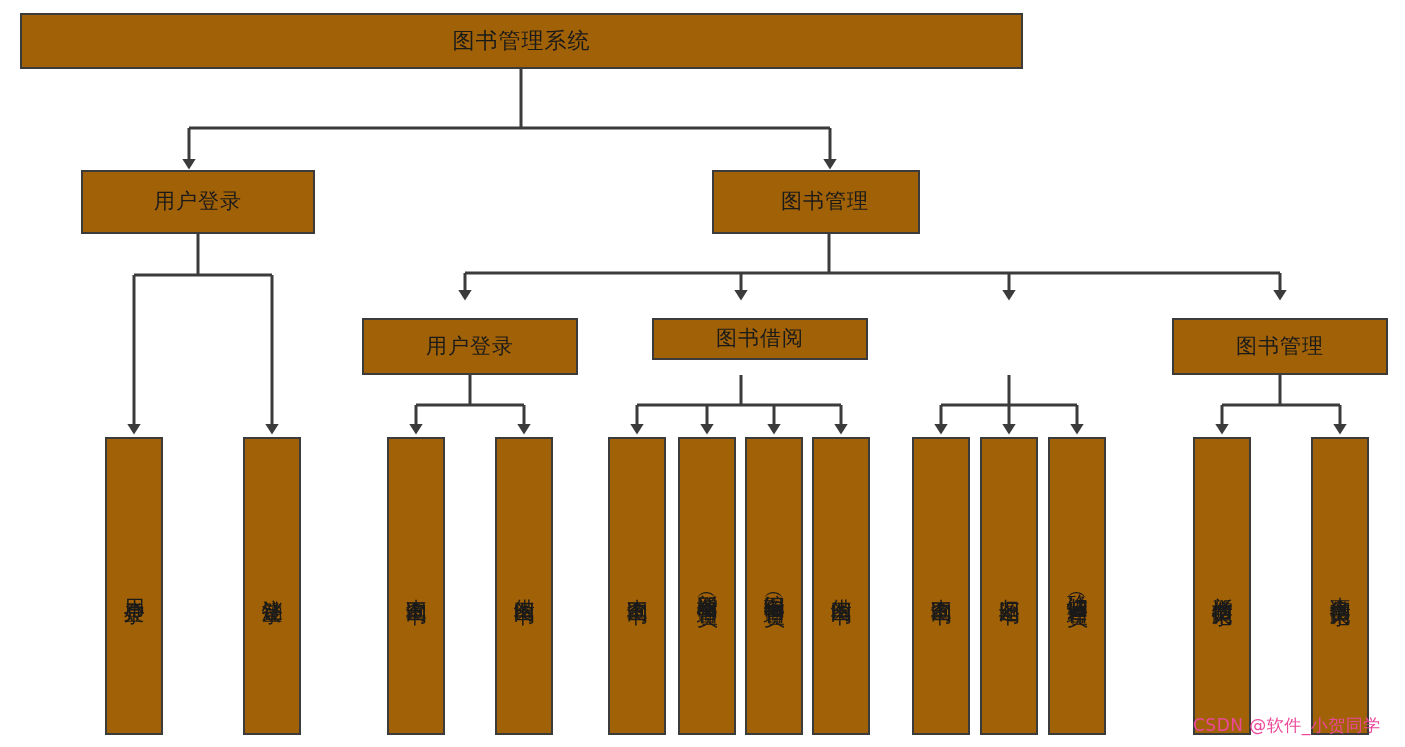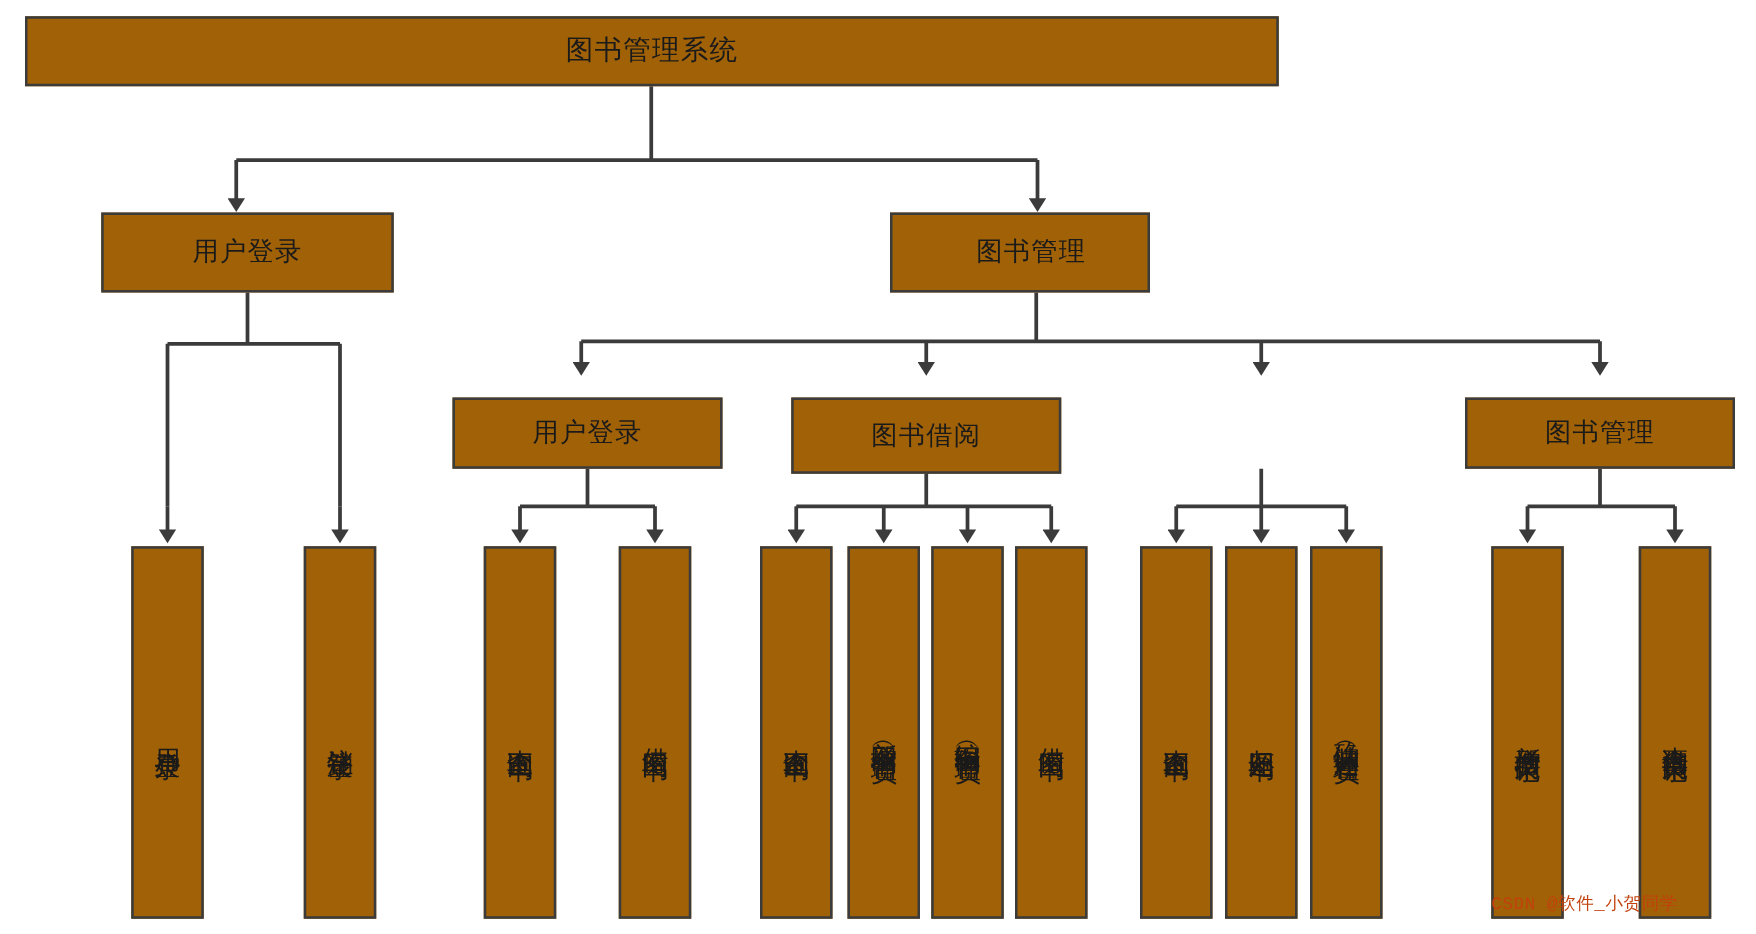--- a/index.html
+++ b/index.html
@@ -56,25 +56,24 @@
     padding: 4px 0;
     text-align: center;
   }
   .node-v .vlabel {
     writing-mode: vertical-rl;
     text-orientation: upright;
     display: block;
   }
   .watermark {
     position: absolute;
-    font-size: 14px;
-    color: #c2410c;
+    font-size: 17px;
+    color: #ec4899;
     white-space: nowrap;
     letter-spacing: 0.5px;
-    font-family: Liberation Mono, monospace;
   }
 </style>
 </head>
 <body>
 
 <div id="canvas">
 
   <svg class="wires" viewBox="0 0 1405 747">
     <defs>
       <marker id="arrow" markerWidth="12" markerHeight="14" refX="1.5" refY="7" orient="auto" markerUnits="userSpaceOnUse">
@@ -133,21 +132,21 @@
   </svg>
 
   <div class="node node-h node-root" style="left:20px; top:13px; width:1003px; height:56px;">图书管理系统</div>
 
   <div class="node node-h" style="left:81px; top:170px; width:234px; height:64px;">用户登录</div>
 
   <div class="node node-h" style="left:712px; top:170px; width:208px; height:64px;padding-left:18px;">图书管理</div>
 
   <div class="node node-h" style="left:362px; top:318px; width:216px; height:57px;">用户登录</div>
 
-  <div class="node node-h" style="left:633px; top:318px; width:216px; height:61px;">图书借阅</div>
+  <div class="node node-h" style="left:652px; top:318px; width:216px; height:42px;">图书借阅</div>
 
 
   <div class="node node-h" style="left:1172px; top:318px; width:216px; height:57px;">图书管理</div>
 
   <div class="node node-v" style="left:105px; top:437px; width:58px; height:298px;">
     <span class="vlabel">用户登录</span>
   </div>
 
   <div class="node node-v" style="left:243px; top:437px; width:58px; height:298px;">
     <span class="vlabel">注销登录</span>

